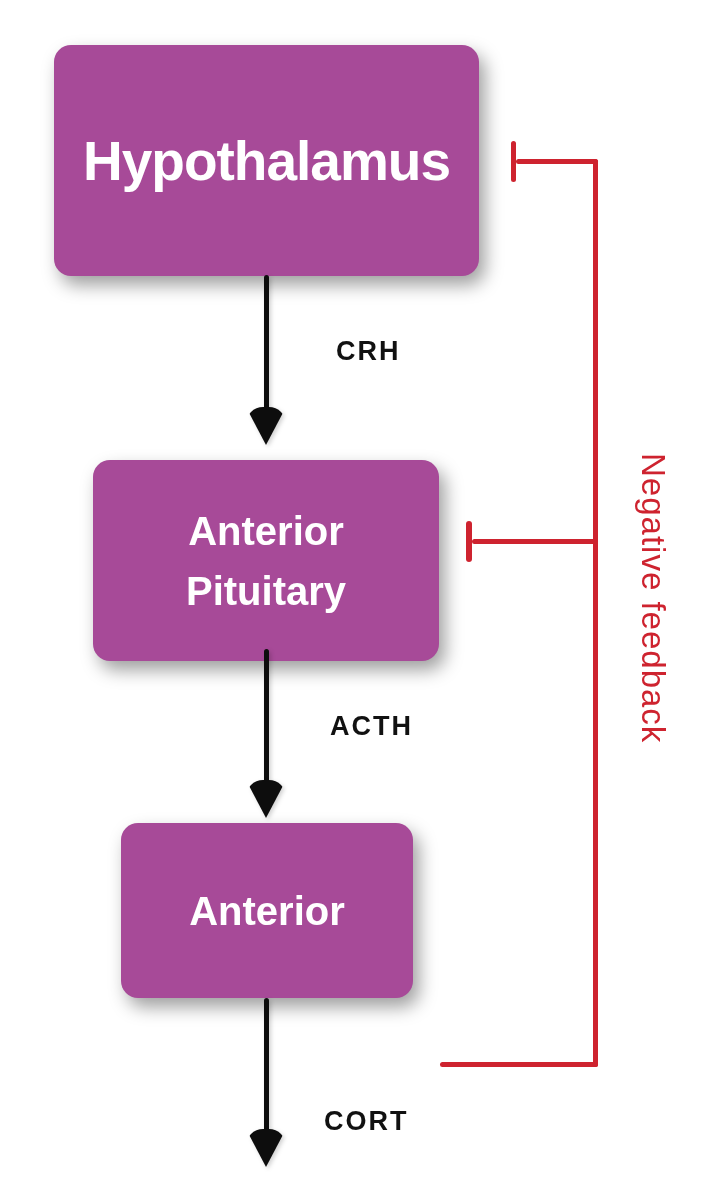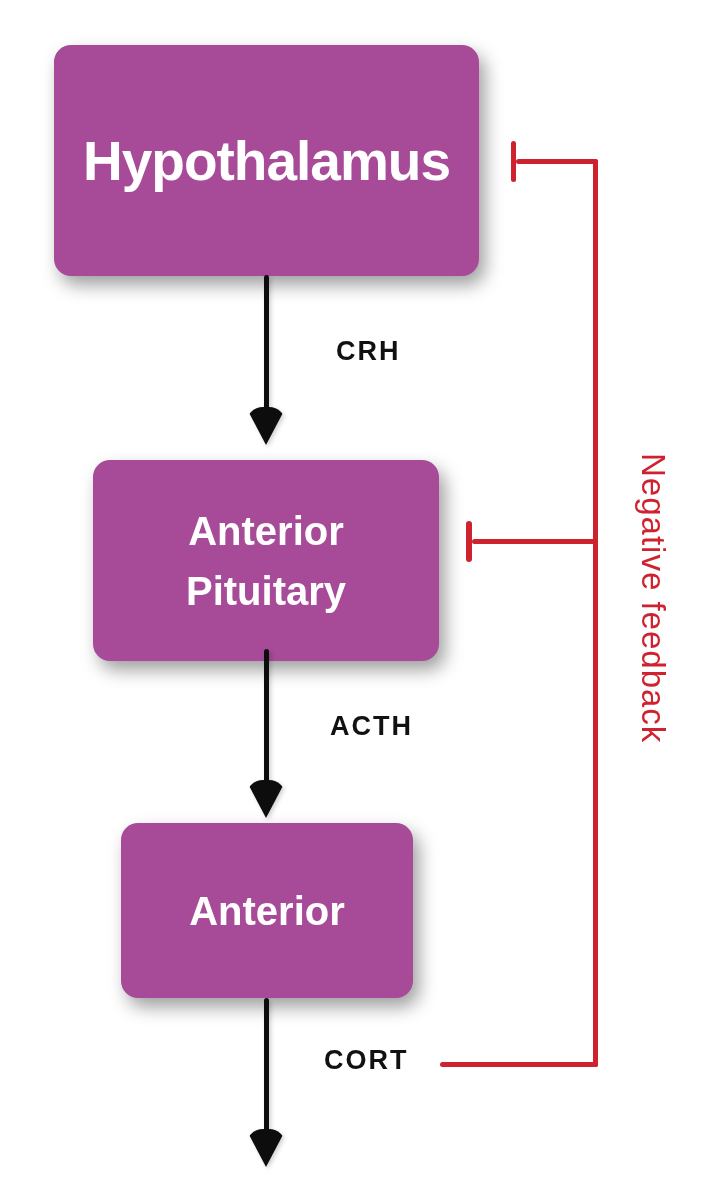--- a/index.html
+++ b/index.html
@@ -50,21 +50,21 @@
   .cort-line{left:264px;top:998px;height:133px;}
   .cort-head{left:246px;top:1129px;}
 
   
   .hormone-label{
     position:absolute;color:var(--hormone-text);
     font-size:27px;font-weight:700;letter-spacing:2px;line-height:1;
   }
   .crh-label{left:336px;top:338px;}
   .acth-label{left:330px;top:713px;}
-  .cort-label{left:324px;top:1047px;text-align:center;}
+  .cort-label{left:324px;top:1108px;text-align:center;}
 
   
   .red-seg{position:absolute;background:var(--feedback-red);}
   .fb-vertical{left:593px;top:159px;width:5px;height:908px;}
   .fb-top-h{left:516px;top:159px;width:82px;height:5px;}
   .fb-top-bar{left:511px;top:141px;width:5px;height:41px;}
   .fb-mid-h{left:472px;top:539px;width:126px;height:5px;}
   .fb-mid-bar{left:466px;top:521px;width:6px;height:41px;}
   .fb-bottom-h{left:440px;top:1062px;width:158px;height:5px;}
 

